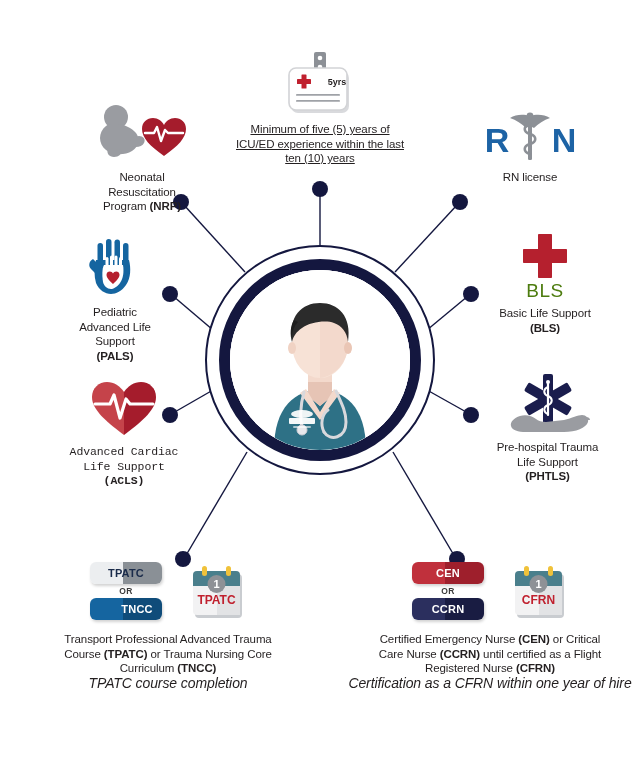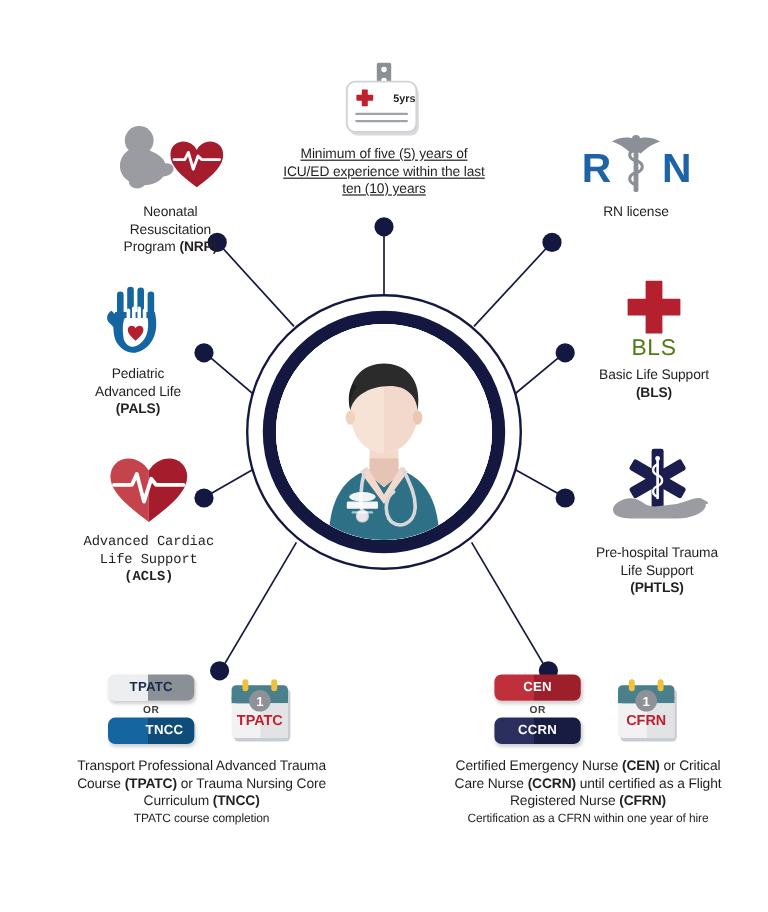--- a/index.html
+++ b/index.html
@@ -31,21 +31,21 @@
   .hub-clip svg { display: block; }
 
   
   .node { position: absolute; text-align: center; }
   .node .icon { display: flex; align-items: flex-end; justify-content: center; }
   .cap {
     font-size: 11.5px; line-height: 14.5px; color: #231f20;
     letter-spacing: -0.1px;
   }
   .cap b { font-weight: bold; }
-  .sub-ital { font-size: 10px; line-height: 14.5px; }
+  .sub-ital { font-size: 14px; line-height: 14.5px; font-style: italic; }
 
   
   #node-exp   { left: 200px; top: 52px;  width: 240px; }
   #node-exp .icon { height: 62px; }
   #node-exp .cap { margin-top: 8px; text-decoration: underline; }
 
   #node-nrp   { left: 72px;  top: 100px; width: 140px; }
   #node-nrp .icon { height: 60px; }
   #node-nrp .cap { margin-top: 10px; }
 
@@ -60,21 +60,21 @@
   #node-bls   { left: 470px; top: 228px; width: 150px; }
   #node-bls .icon { height: 52px; }
   #node-bls .cap { margin-top: 4px; }
 
   #node-acls  { left: 44px;  top: 378px; width: 160px; font-family: Liberation Mono, monospace; }
   #node-acls .icon { height: 58px; }
   #node-acls .cap { margin-top: 9px; }
 
   #node-phtls { left: 470px; top: 372px; width: 155px; }
   #node-phtls .icon { height: 66px; }
-  #node-phtls .cap { margin-top: 16px; }
+  #node-phtls .cap { margin-top: 2px; }
 
   #node-tpatc { left: 18px;  top: 558px; width: 300px; }
   #node-tpatc .icon { height: 62px; }
   #node-tpatc .cap { margin-top: 12px; }
 
   #node-cfrn  { left: 340px; top: 558px; width: 300px; }
   #node-cfrn .icon { height: 62px; }
   #node-cfrn .cap { margin-top: 12px; }
 
   
@@ -252,20 +252,21 @@
                    C22 51 19 48 18 44 C17 37 17 31 19 27 Z"></path>
         </g>
         <path d="M28 46 C23.5 42 21.5 39.5 21.5 36.8 C21.5 34.6 23 33.4 24.8 33.4
                  C26.3 33.4 27.5 34.3 28 35.5 C28.5 34.3 29.7 33.4 31.2 33.4
                  C33 33.4 34.5 34.6 34.5 36.8 C34.5 39.5 32.5 42 28 46 Z" fill="#b5202e"></path>
       </svg>
     </div>
     <div class="cap">
       <div>Pediatric</div>
       <div>Advanced Life</div>
+      <div>Support</div>
       <div><b>(PALS)</b></div>
     </div>
   </div>
 
   <div class="node" id="node-bls">
     <div class="icon">
       <svg width="48" height="48" viewBox="0 0 48 48">
         <g fill="#b5202e">
           <rect x="2" y="17" width="44" height="14" rx="0.8"></rect>
           <rect x="17" y="2" width="14" height="44" rx="0.8"></rect>

